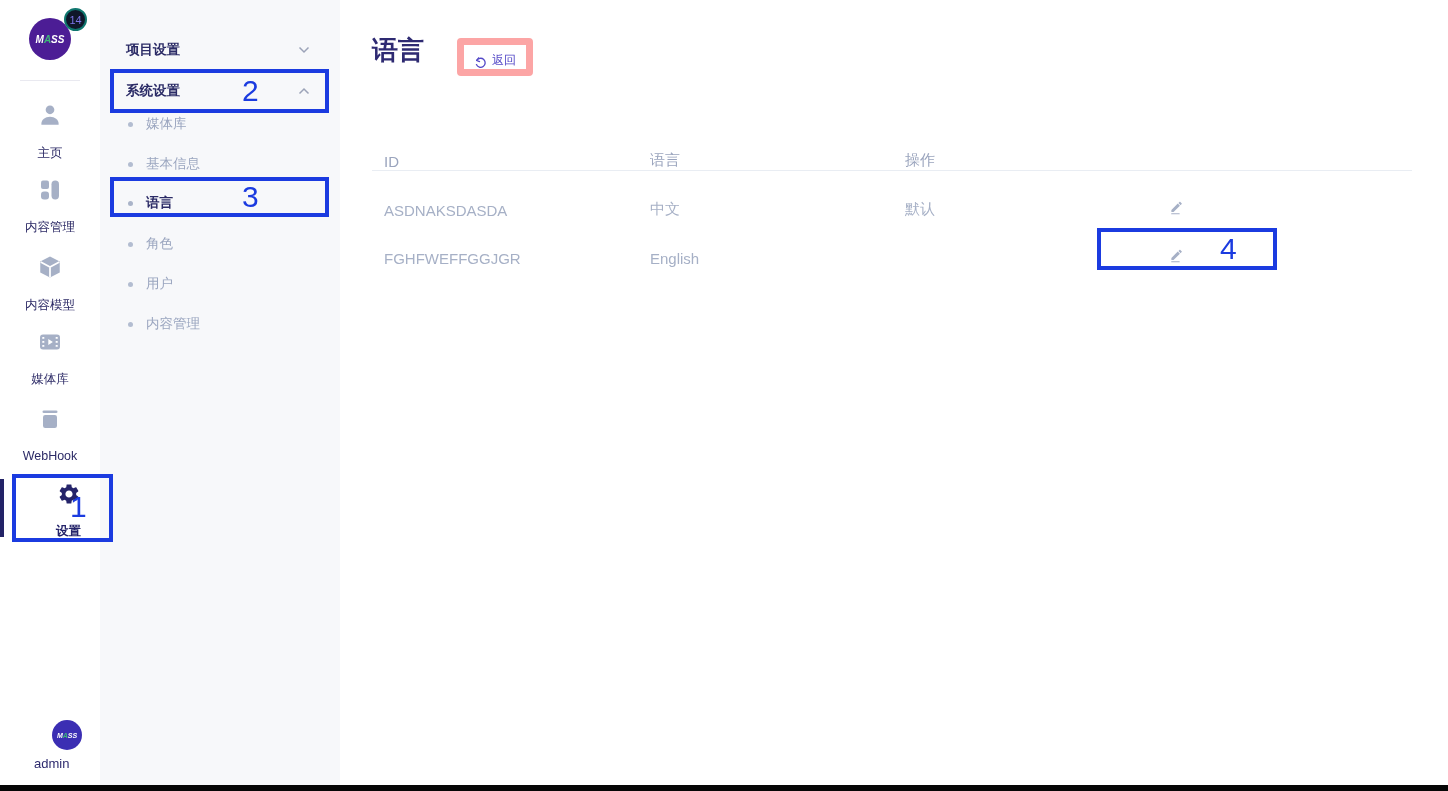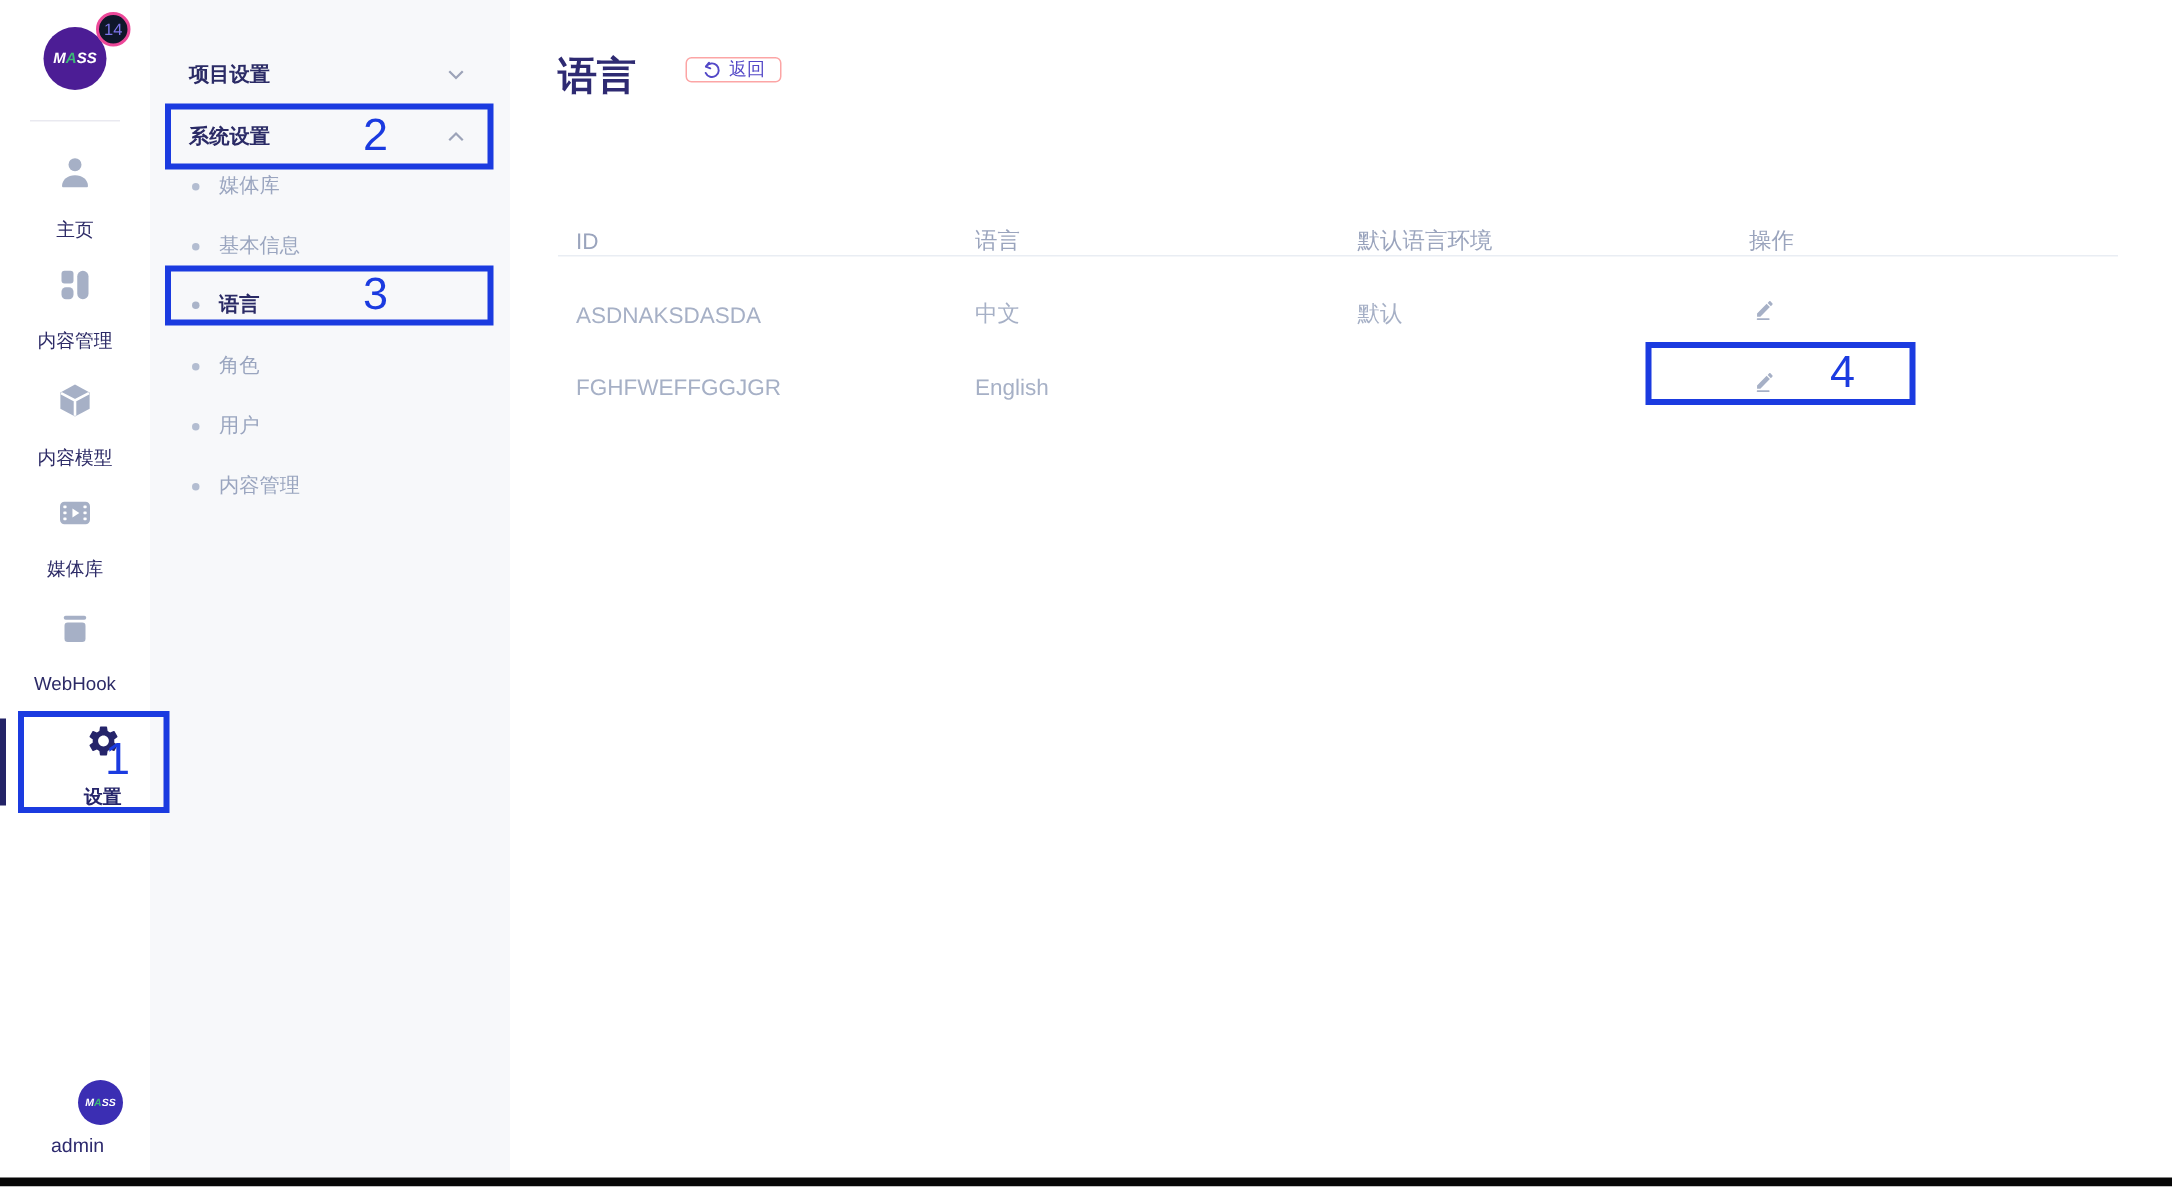--- a/index.html
+++ b/index.html
@@ -14,21 +14,21 @@
   .iconbar { position:absolute; left:0; top:0; width:100px; height:791px; background:#ffffff; }
   .logo-wrap { position:absolute; left:29px; top:18px; width:42px; height:42px; cursor:pointer; }
   .logo-circle {
     width:42px; height:42px; border-radius:50%; background:#4c1d95;
     display:flex; align-items:center; justify-content:center;
   }
   .logo-text { font-size:10px; font-weight:bold; font-style:italic; color:#ffffff; letter-spacing:0; }
   .logo-text .green { color:#3cb878; }
   .badge {
     position:absolute; left:35px; top:-10px; width:23px; height:23px; border-radius:50%;
-    background:#0f172a; border:2px solid #ec4899; color:#7b74e8;
+    background:#0f172a; border:2px solid #0f766e; color:#7b74e8;
     font-size:11px; display:flex; align-items:center; justify-content:center;
   }
   .rail-divider { position:absolute; left:20px; top:80px; width:60px; height:1px; background:#e9e9f0; }
   .nav-item {
     position:absolute; left:0; width:100px; height:58px;
     display:flex; flex-direction:column; align-items:center; justify-content:flex-start;
     cursor:pointer; color:#a6b0c6;
   }
   .nav-item .nicon { width:26px; height:26px; display:flex; align-items:center; justify-content:center; }
   .nav-item .nlabel { margin-top:17px; font-size:12.5px; color:#2c2a66; white-space:nowrap; }
@@ -58,23 +58,23 @@
   }
   .dot { width:5px; height:5px; border-radius:50%; background:#b3bdd1; margin-right:13px; flex:none; }
   .sub-label { font-size:13.5px; color:#9aa5bf; }
   .sub-item.active .sub-label { color:#2b2b66; font-weight:bold; }
   .sub-item.active .dot { background:#aab4c9; }
 
   
   .main { position:absolute; left:340px; top:0; width:1108px; height:791px; background:#ffffff; }
   .page-title { position:absolute; left:32px; top:33px; font-size:26px; font-weight:bold; color:#2e2a72; }
   .back-btn {
-    position:absolute; left:117px; top:38px; height:17px; padding:0 10px;
-    border:1px solid #fca5a5; border-radius:4px; background:#fff; color:#5348c7;
-    font-size:12px; display:inline-flex; align-items:center; gap:5px; cursor:pointer;
+    position:absolute; left:117px; top:38px; height:38px; padding:0 10px;
+    border:7px solid #fca5a5; border-radius:4px; background:#fff; color:#5348c7;
+    font-size:12px; display:inline-flex; align-items:flex-end; gap:5px; cursor:pointer;
     font-family:inherit;
   }
   .table { position:absolute; left:32px; top:131px; width:1040px; }
   .t-row { display:flex; align-items:flex-end; }
   .t-head { height:40px; border-bottom:1px solid #e9edf3; color:#9aa4bd; font-size:15px; }
   .t-body-row { height:48px; color:#a6b0c6; font-size:15px; }
   .c1 { width:266px; padding-left:12px; }
   .c2 { width:255px; padding-left:12px; }
   .c3 { width:261px; padding-left:12px; }
   .c4 { width:258px; padding-left:12px; }
@@ -235,21 +235,20 @@
           <path d="M3.4 5.4A5.6 5.6 0 1 1 3 10.6"></path>
         </svg>
     </span>
     <span>返回</span>
   </button>
 
   <div class="table">
     <div class="t-row t-head">
       <div class="c1">ID</div>
       <div class="c2">语言</div>
-      <div class="c3">默认语言环境</div>
       <div class="c4">操作</div>
     </div>
 
     <div class="t-row t-body-row">
       <div class="c1">ASDNAKSDASDA</div>
       <div class="c2">中文</div>
       <div class="c3">默认</div>
       <div class="c4">
         <button class="edit-btn">
           <svg width="18" height="18" viewBox="0 0 24 24" fill="#a6b0c6">

